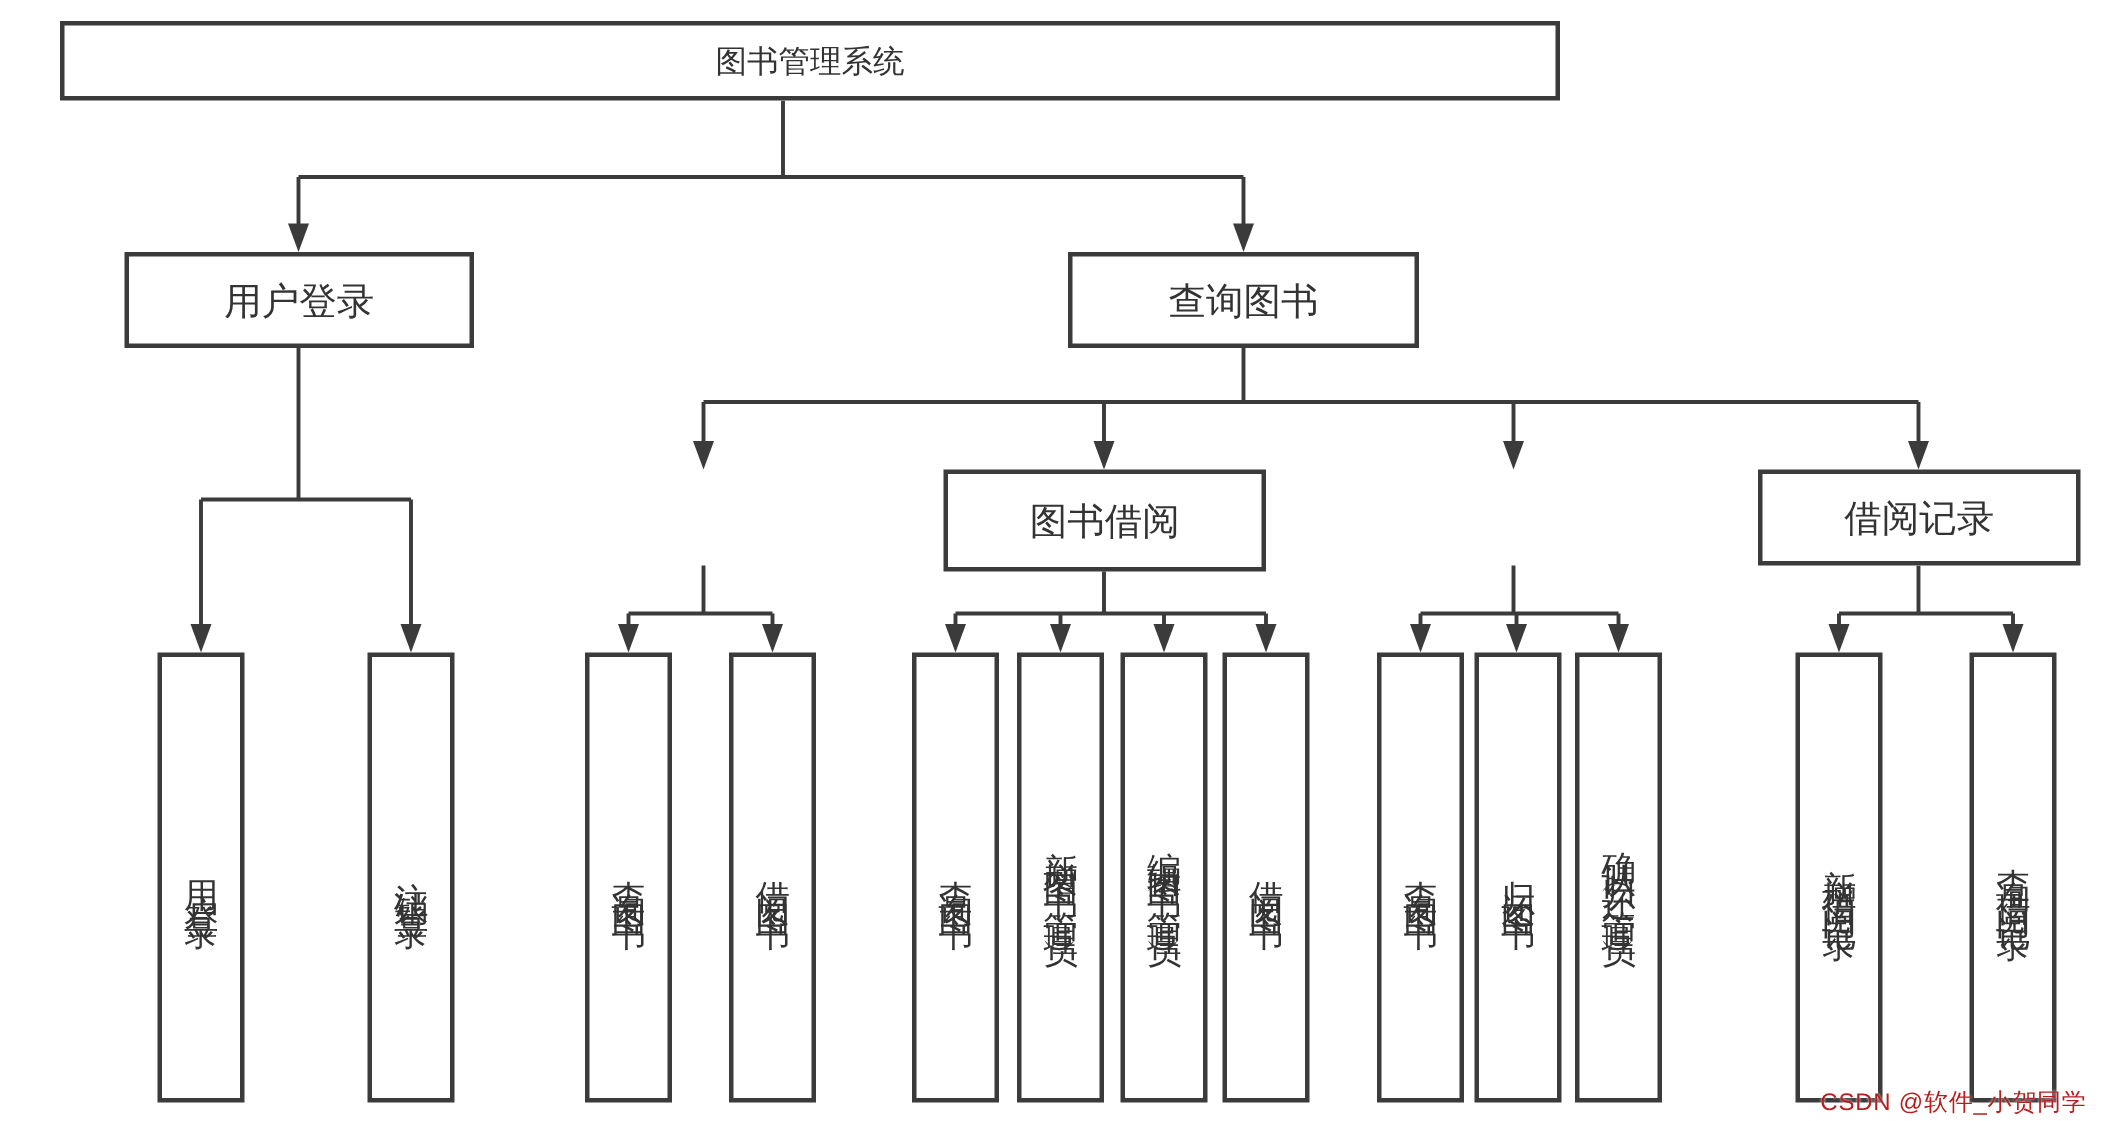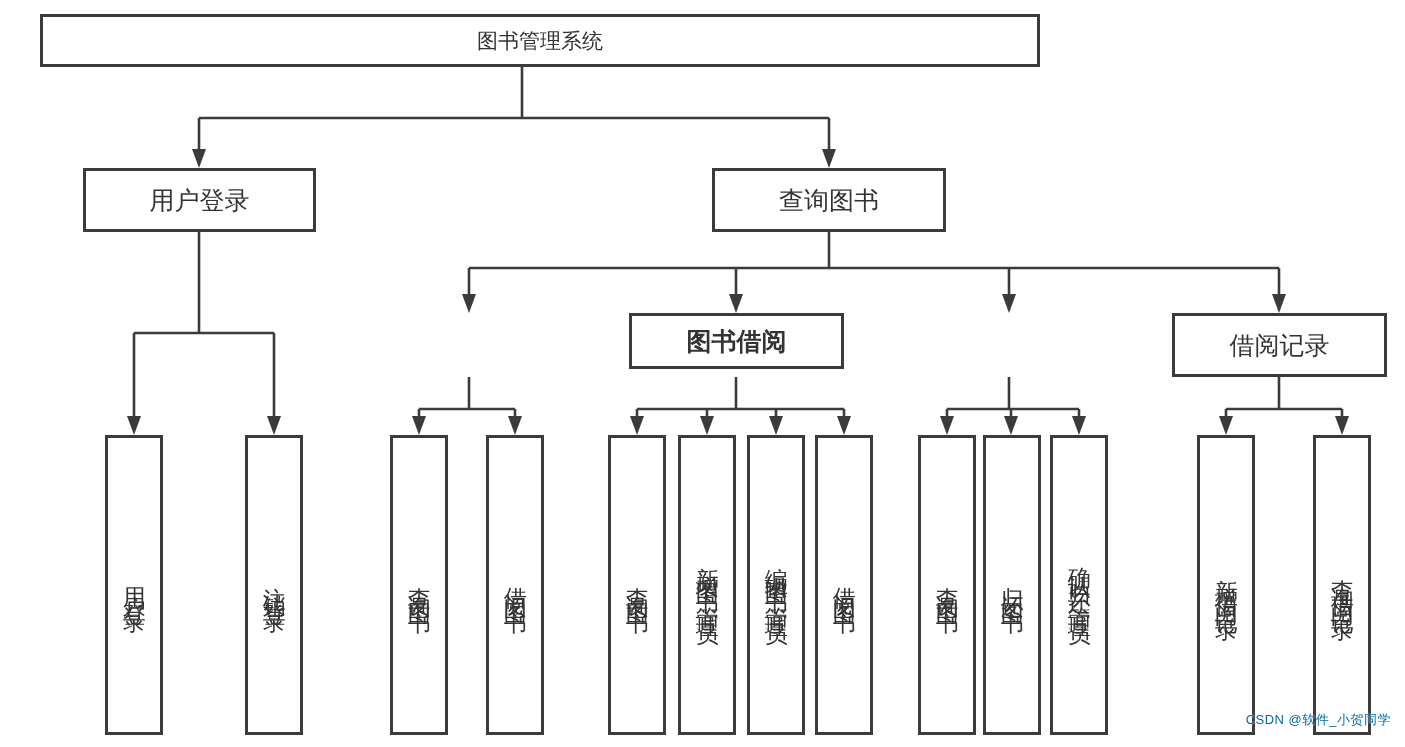--- a/index.html
+++ b/index.html
@@ -31,23 +31,23 @@
     text-orientation:mixed;
     font-size:23px;
     letter-spacing:8px;
     line-height:1.1;
     color:#333333;
     white-space:nowrap;
   }
   .watermark{
     position:absolute;
     right:14px;
-    bottom:18px;
-    font-size:13px;
-    color:#0369a1;
+    bottom:1px;
+    font-size:16px;
+    color:#b91c1c;
     z-index:3;
     letter-spacing:0.5px;
     text-shadow:0 0 2px #ffffff;
   }
 </style>
 </head>
 <body>
 
 <div class="stage">
 
@@ -87,21 +87,21 @@
       <polygon points="1219,416 1233,416 1226,435"></polygon>
       <polygon points="1335,416 1349,416 1342,435"></polygon>
     </g>
   </svg>
 
   <div class="box root-box" style="left:22px;top:14px;width:1000px;height:53px;">图书管理系统</div>
 
   <div class="box h-box" style="left:83px;top:168px;width:233px;height:64px;">用户登录</div>
   <div class="box h-box" style="left:712px;top:168px;width:234px;height:64px;">查询图书</div>
 
-  <div class="box h-box" style="left:629px;top:313px;width:215px;height:56px;font-weight:bold;">图书借阅</div>
+  <div class="box h-box" style="left:629px;top:313px;width:215px;height:68px;">图书借阅</div>
   <div class="box h-box" style="left:1172px;top:313px;width:215px;height:64px;">借阅记录</div>
 
   <div class="box leaf" style="left:105px;">
     <span class="v">用户登录</span>
   </div>
   <div class="box leaf" style="left:245px;">
     <span class="v">注销登录</span>
   </div>
 
   <div class="box leaf" style="left:390px;">

